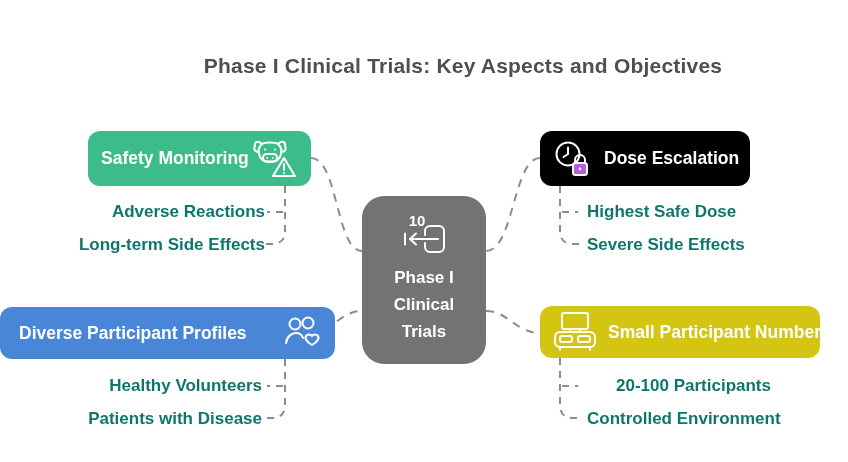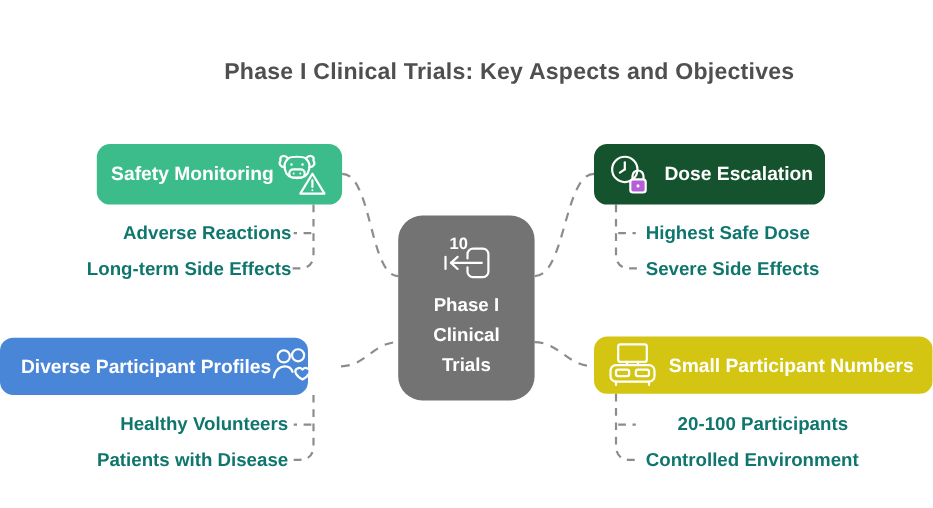--- a/index.html
+++ b/index.html
@@ -15,22 +15,22 @@
   .connectors path{fill:none;stroke-width:2;}
   .node{
     position:absolute;display:flex;align-items:center;
     border-radius:12px;color:#ffffff;font-weight:bold;font-size:17.5px;white-space:nowrap;
   }
   .node svg{flex:0 0 auto;display:block;}
   .branch{justify-content:space-between;padding:0 13px;box-sizing:border-box;}
   .branch.icon-left{justify-content:flex-start;gap:11px;}
   .safety{left:88px;top:131px;width:223px;height:55px;}
   .dose{left:540px;top:131px;width:210px;height:55px;}
-  .participants{left:0px;top:307px;width:280px;height:52px;padding-left:19px;}
-  .numbers{left:540px;top:306px;width:308px;height:52px;}
+  .participants{left:0px;top:307px;width:335px;height:52px;padding-left:19px;}
+  .numbers{left:540px;top:306px;width:280px;height:52px;}
   .center-node{
     left:362px;top:196px;width:124px;height:168px;border-radius:22px;
     flex-direction:column;justify-content:flex-start;padding-top:14px;box-sizing:border-box;
   }
   .center-label{
     margin-top:4px;text-align:center;font-size:17px;font-weight:bold;line-height:27px;
     width:80px;white-space:normal;
   }
   .leaf{
     position:absolute;transform:translateY(-50%);
@@ -81,21 +81,21 @@
       <circle cx="15" cy="19.8" r="0.9" fill="#ffffff" stroke="none"></circle>
       <circle cx="21" cy="19.8" r="0.9" fill="#ffffff" stroke="none"></circle>
       <path d="M32,20 L43,38 L21,38 Z" fill="#3cbc8b"></path>
       <path d="M32,26 v6"></path>
       <circle cx="32" cy="35" r="0.9" fill="#ffffff" stroke="none"></circle>
     </svg>
   </div>
   <div class="leaf" style="right:583px;top:212px;">Adverse Reactions</div>
   <div class="leaf" style="right:583px;top:245px;">Long-term Side Effects</div>
 
-  <div class="node branch icon-left dose" style="background-color: #14532d; justify-content: space-between;">
+  <div class="node branch icon-left dose" style="background-color: #000000; justify-content: space-between;">
     <svg class="icon" width="40" height="40" viewBox="0 0 40 40">
       <circle cx="15" cy="15" r="11.5"></circle>
       <path d="M15,15 L15,8.5"></path>
       <path d="M15,15 L10.5,18"></path>
       <path d="M22,24 v-3 a5,5 0 0 1 10,0 v3"></path>
       <rect x="20" y="24" width="14" height="12" rx="2.5" fill="#b660d8"></rect>
       <circle cx="27" cy="30" r="1.4" fill="#ffffff" stroke="none"></circle>
     </svg>
     <span>Dose Escalation</span>
   </div>

